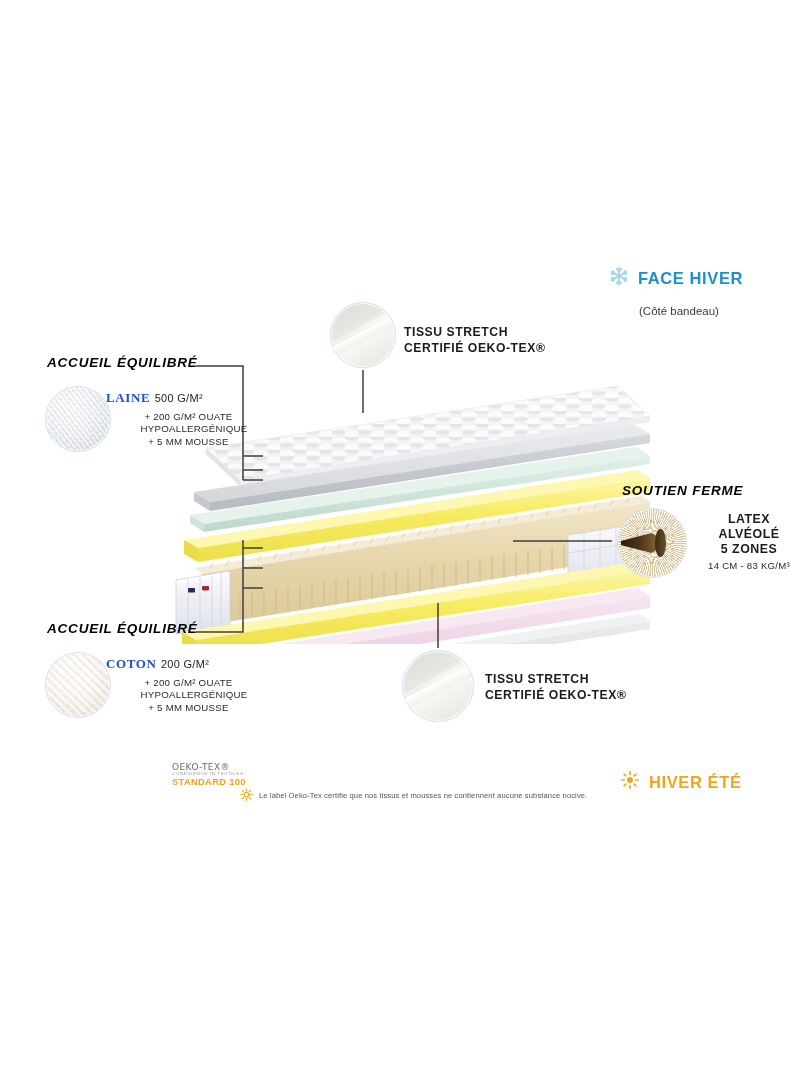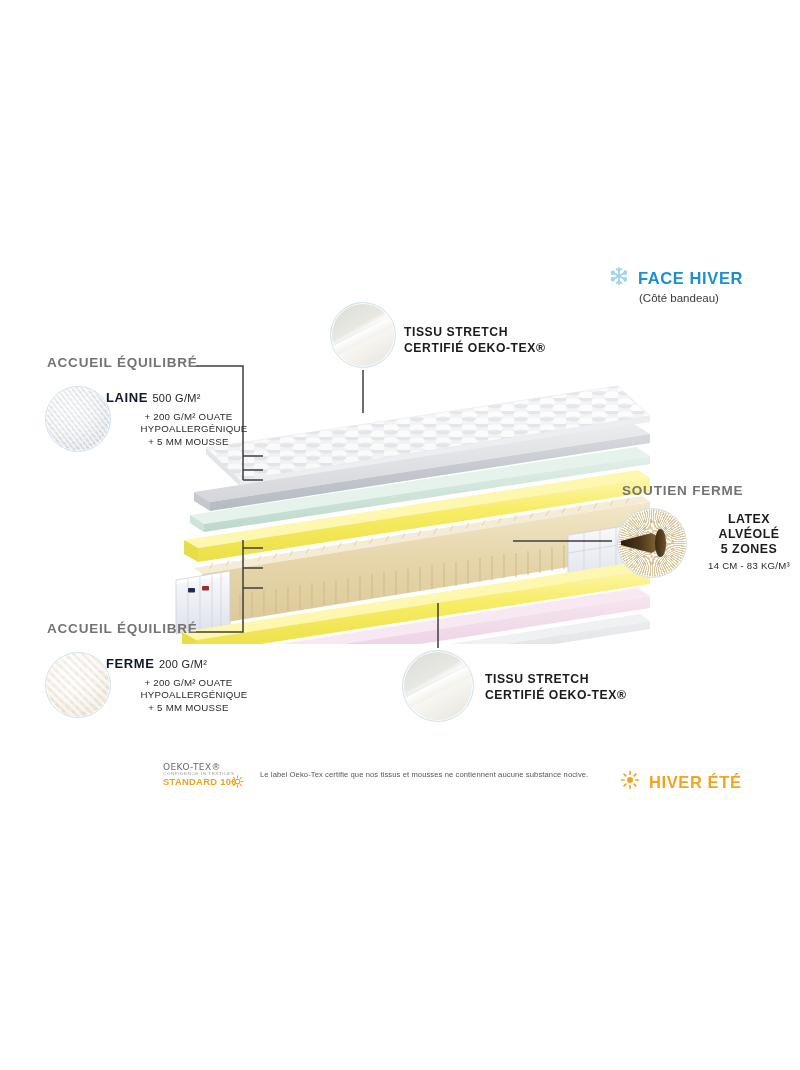--- a/index.html
+++ b/index.html
@@ -4,21 +4,21 @@
 <style>
   html,body{margin:0;padding:0;background:#ffffff;}
   body{width:800px;height:1070px;position:relative;overflow:hidden;
        font-family:"Liberation Sans",sans-serif;color:#1b1b1b;}
   .stage{position:absolute;left:0;top:0;width:800px;height:992px;}
 
   
   #face-hiver{position:absolute;left:608px;top:265px;width:180px;}
   #face-hiver .row{display:flex;align-items:center;gap:8px;}
   #face-hiver .ttl{font-size:16.5px;font-weight:bold;color:#1a8fd1;letter-spacing:.6px;}
-  #face-hiver .sub{font-size:11.5px;color:#3a3a3a;margin-left:31px;margin-top:1px;}
+  #face-hiver .sub{font-size:11.5px;color:#3a3a3a;margin-left:31px;margin-top:14px;}
 
   
   #face-ete{position:absolute;left:620px;top:770px;display:flex;align-items:center;gap:9px;}
   #face-ete .ttl{font-size:16.5px;font-weight:bold;color:#f2a51c;letter-spacing:.6px;}
 
   
   .bubble{position:absolute;border-radius:50%;overflow:hidden;
           border:1.6px solid #cfe3ee;box-sizing:border-box;
           box-shadow:0 0 0 1px #ffffff inset;}
 
@@ -56,49 +56,49 @@
      background:radial-gradient(circle,rgba(170,148,110,.55) 28%,transparent 29%) 0 0/7px 7px;
      opacity:.7;}
   #latex-swatch .cone{position:absolute;left:4%;top:32%;width:58%;height:36%;
      background:linear-gradient(90deg,#2b1d0d 0%,#4a3518 48%,#8c6c3c 100%);
      border-radius:0 50% 50% 0/0 50% 50% 0;
      clip-path:polygon(0% 42%,100% 0%,100% 100%,0% 58%);}
   #latex-swatch .coneC{position:absolute;left:55%;top:30%;width:16%;height:40%;
      border-radius:50%;background:linear-gradient(90deg,#3a2a12,#6b5128);}
 
   
-  .kicker{font-size:13.5px;font-weight:bold;letter-spacing:.8px;color:#737373;}
-  .matname{font-size:13px;font-weight:bold;letter-spacing:.6px;color:#0f172a;}
+  .kicker{font-size:13.5px;font-weight:bold;letter-spacing:.8px;color:#000000;font-style:italic;}
+  .matname{font-size:13px;font-weight:bold;letter-spacing:.6px;color:#1d4ed8;font-family:Liberation Serif, serif;}
   .matqty{font-size:11px;font-weight:normal;letter-spacing:.3px;color:#222;}
   .matline{font-size:9.7px;letter-spacing:.25px;color:#2a2a2a;line-height:12.4px;text-align:center;}
 
   #lbl-wool{position:absolute;left:47px;top:355px;}
   #lbl-wool .detail{position:absolute;left:59px;top:33px;width:165px;}
   #lbl-cotton{position:absolute;left:47px;top:621px;}
   #lbl-cotton .detail{position:absolute;left:59px;top:33px;width:165px;}
 
   #lbl-stretch-top{position:absolute;left:404px;top:325px;font-size:12.2px;
       font-weight:bold;letter-spacing:.55px;line-height:15.5px;}
   #lbl-stretch-bottom{position:absolute;left:485px;top:672px;font-size:12.2px;
       font-weight:bold;letter-spacing:.55px;line-height:15.5px;}
 
   #lbl-latex{position:absolute;left:622px;top:483px;text-align:center;}
   #lbl-latex .body{position:absolute;left:62px;top:29px;width:130px;}
   #lbl-latex .ln{font-size:12.4px;font-weight:bold;letter-spacing:.5px;line-height:15px;}
   #lbl-latex .spec{font-size:9.6px;letter-spacing:.25px;margin-top:3px;color:#2a2a2a;}
 
   
-  #footer{position:absolute;left:163px;top:762px;display:flex;align-items:center;gap:19px;}
+  #footer{position:absolute;left:172px;top:762px;display:flex;gap:9px;}
   #oeko-logo{width:78px;position:relative;}
   #oeko-logo .l1{font-size:9px;letter-spacing:.4px;color:#6b6b6b;font-family:"DejaVu Sans",sans-serif;}
   #oeko-logo .l2{font-size:3.6px;letter-spacing:.5px;color:#9a9a9a;transform:scaleX(1.25);
                  transform-origin:left center;}
   #oeko-logo .l3{font-size:9.4px;font-weight:bold;letter-spacing:.3px;color:#f0a31e;}
   #oeko-sun{position:absolute;right:-3px;bottom:-1px;width:13px;height:13px;}
-  #footer-note{font-size:7.6px;color:#555;letter-spacing:.1px;}
+  #footer-note{font-size:7.6px;color:#555;letter-spacing:.1px;margin-top:29px;}
 
   
   #mattress{position:absolute;left:150px;top:372px;width:500px;height:272px;}
 </style>
 </head>
 <body>
 
 <div class="stage">
 
   <div id="face-hiver">
@@ -387,21 +387,21 @@
     </div>
   </div>
 
   <div class="bubble" id="cotton-swatch">
     <div class="fib"></div>
   </div>
   <div id="lbl-cotton">
     <div class="kicker">ACCUEIL ÉQUILIBRÉ</div>
     <div class="detail">
       <div>
-        <span class="matname">FERME</span>
+        <span class="matname">COTON</span>
         <span class="matqty">200 G/M²</span>
       </div>
       <div class="matline" style="margin-top:5px;">+ 200 G/M² OUATE</div>
       <div class="matline" style="padding-left:11px;">HYPOALLERGÉNIQUE</div>
       <div class="matline">+ 5 MM MOUSSE</div>
     </div>
   </div>
 
   <div class="bubble" id="latex-swatch">
     <div class="ray"></div>

